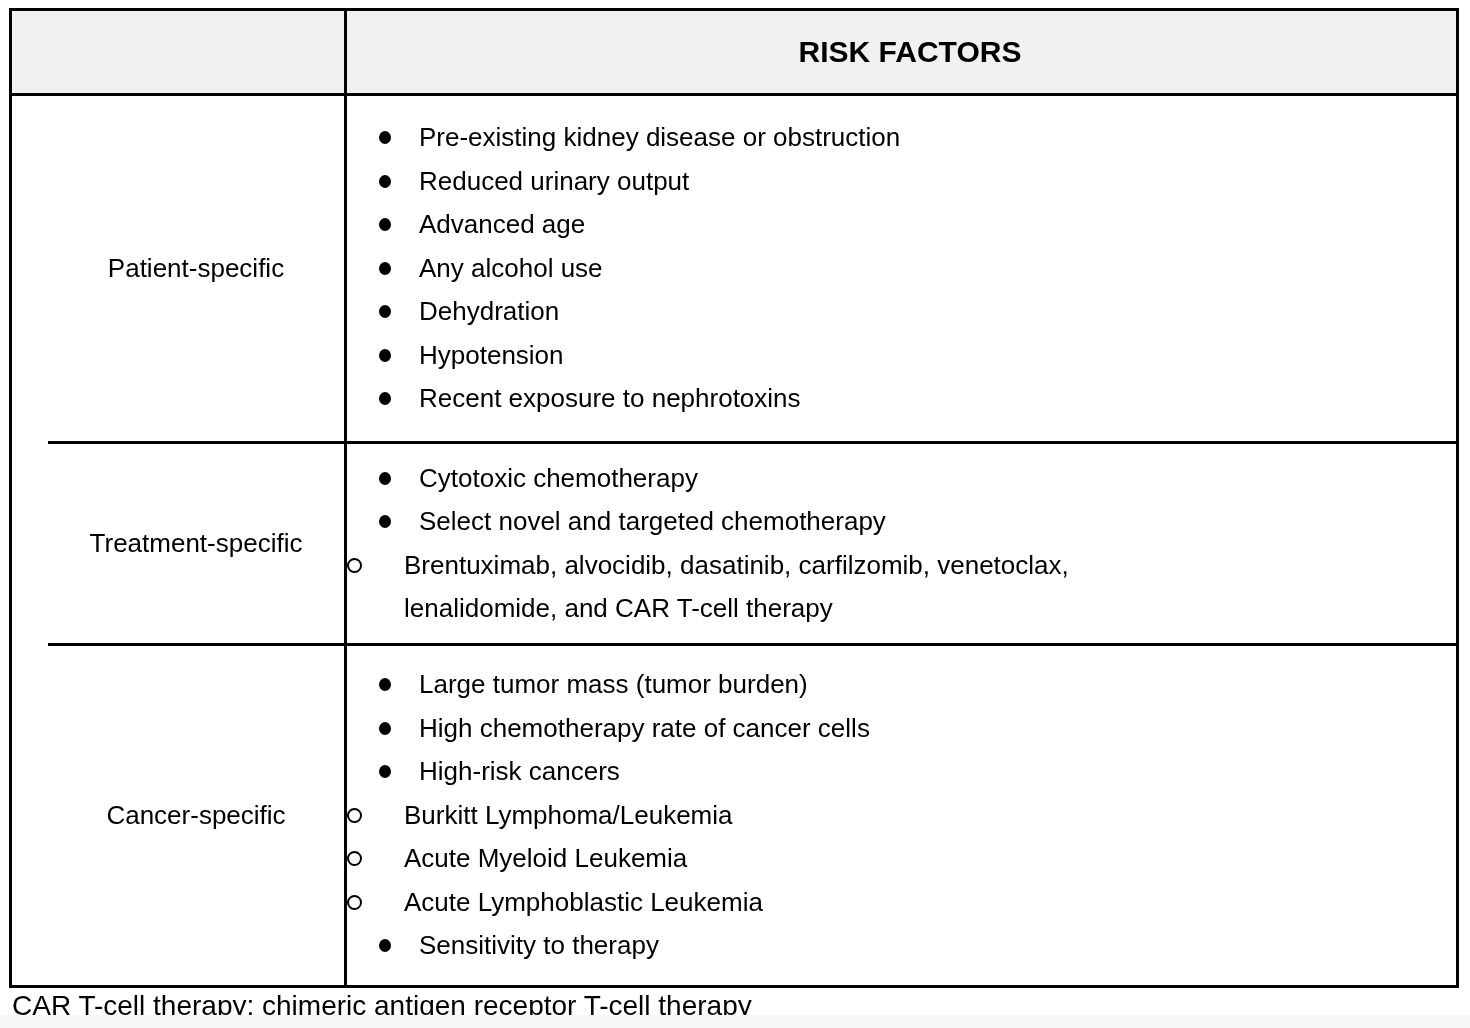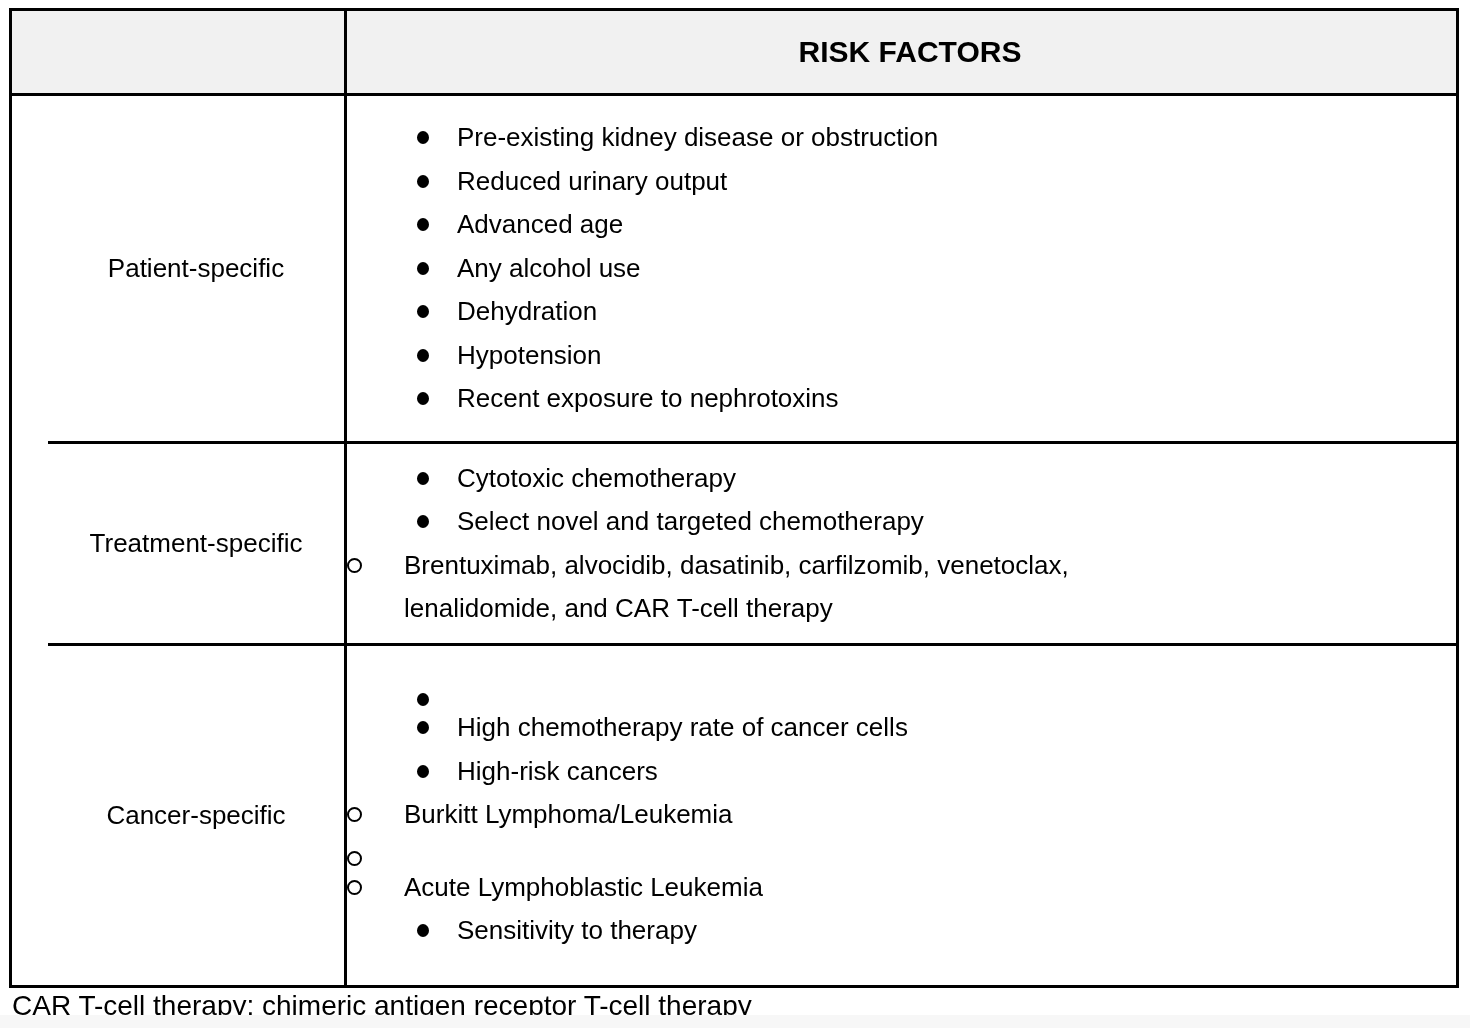--- a/index.html
+++ b/index.html
@@ -38,21 +38,21 @@
     font-size: 26px;
     margin-left: 36px;
   }
   .lst {
     display: flex; flex-direction: column; justify-content: center;
     font-size: 26px;
   }
   ul.items { list-style: none; line-height: 43.5px; }
   li { display: flex; align-items: flex-start; }
   li .txt { display: inline-block; }
-  li.l1 { padding-left: 70px; }
+  li.l1 { padding-left: 32px; }
   li.l1 .b1 {
     flex: 0 0 auto;
     width: 12px; height: 13px;
     margin-top: 15px; margin-right: 28px;
     border-radius: 50%;
     background: #000000;
   }
   li.l2 { }
   li.l2 .b2 {
     flex: 0 0 auto;
@@ -141,35 +141,37 @@
     </ul>
   </div>
 
   <div class="cell cat c1 rlast">
     <span>Cancer-specific</span>
   </div>
   <div class="cell lst c2 rlast">
     <ul class="items">
       <li class="l1">
           <span class="b1"></span>
+          <span class="txt">Large tumor mass (tumor burden)</span>
         </li>
       <li class="l1">
           <span class="b1"></span>
           <span class="txt">High chemotherapy rate of cancer cells</span>
         </li>
       <li class="l1">
           <span class="b1"></span>
           <span class="txt">High-risk cancers</span>
         </li>
       <li class="l2">
           <span class="b2"></span>
           <span class="txt">Burkitt Lymphoma/Leukemia</span>
         </li>
       <li class="l2">
           <span class="b2"></span>
+          <span class="txt">Acute Myeloid Leukemia</span>
         </li>
       <li class="l2">
           <span class="b2"></span>
           <span class="txt">Acute Lymphoblastic Leukemia</span>
         </li>
       <li class="l1">
           <span class="b1"></span>
           <span class="txt">Sensitivity to therapy</span>
         </li>
     </ul>

